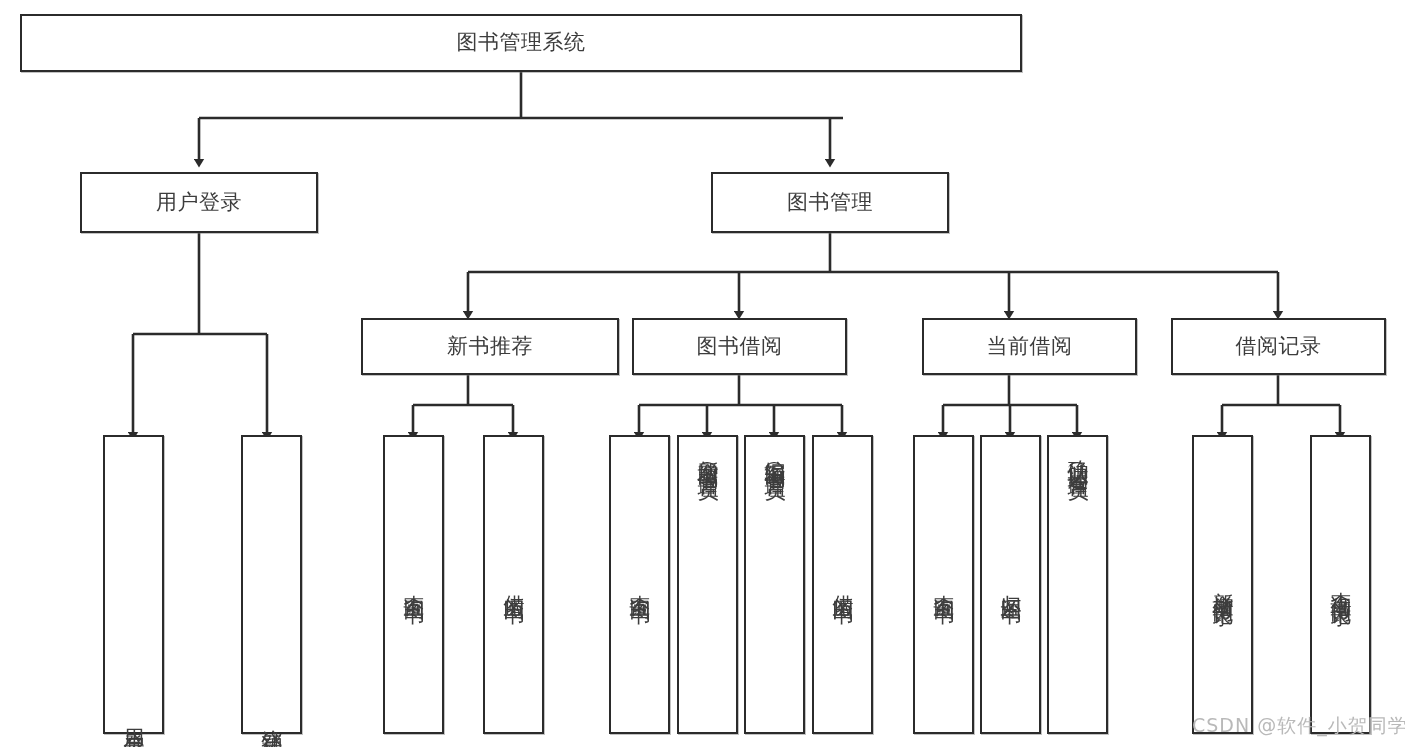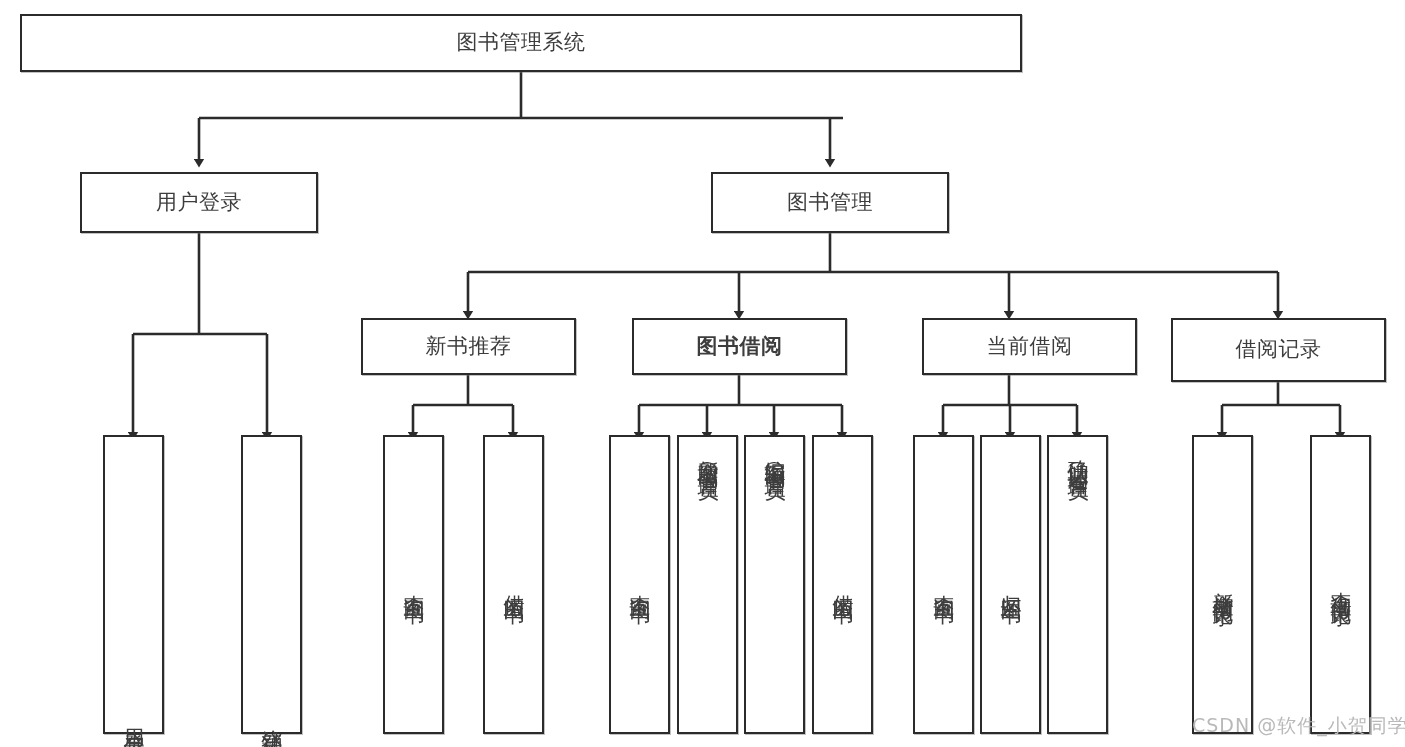--- a/index.html
+++ b/index.html
@@ -124,27 +124,27 @@
 
     </g>
   </svg>
 
   <div class="node horiz" style="left:20px; top:14px; width:1002px; height:58px;">图书管理系统</div>
 
   <div class="node horiz" style="left:80px; top:172px; width:238px; height:61px;">用户登录</div>
 
   <div class="node horiz" style="left:711px; top:172px; width:238px; height:61px;text-align:center;">图书管理</div>
 
-  <div class="node horiz" style="left:361px; top:318px; width:215px; height:57px;">新书推荐</div>
+  <div class="node horiz" style="left:361px; top:318px; width:258px; height:57px;">新书推荐</div>
 
-  <div class="node horiz" style="left:632px; top:318px; width:215px; height:57px;font-weight:bold;">图书借阅</div>
+  <div class="node horiz" style="left:632px; top:318px; width:215px; height:57px;">图书借阅</div>
 
   <div class="node horiz" style="left:902px; top:318px; width:215px; height:57px;margin-left:20px;">当前借阅</div>
 
-  <div class="node horiz" style="left:1171px; top:318px; width:215px; height:64px;">借阅记录</div>
+  <div class="node horiz" style="left:1171px; top:318px; width:215px; height:57px;">借阅记录</div>
 
   <div class="node vert align-end" style="left:103px; top:435px; width:61px; height:299px;">用户登录</div>
 
   <div class="node vert align-end" style="left:241px; top:435px; width:61px; height:299px;">注销登录</div>
 
   <div class="node vert align-mid" style="left:383px; top:435px; width:61px; height:299px;">查询图书</div>
 
   <div class="node vert align-mid" style="left:483px; top:435px; width:61px; height:299px;">借阅图书</div>
 
   <div class="node vert align-mid" style="left:609px; top:435px; width:61px; height:299px;">查询图书</div>

